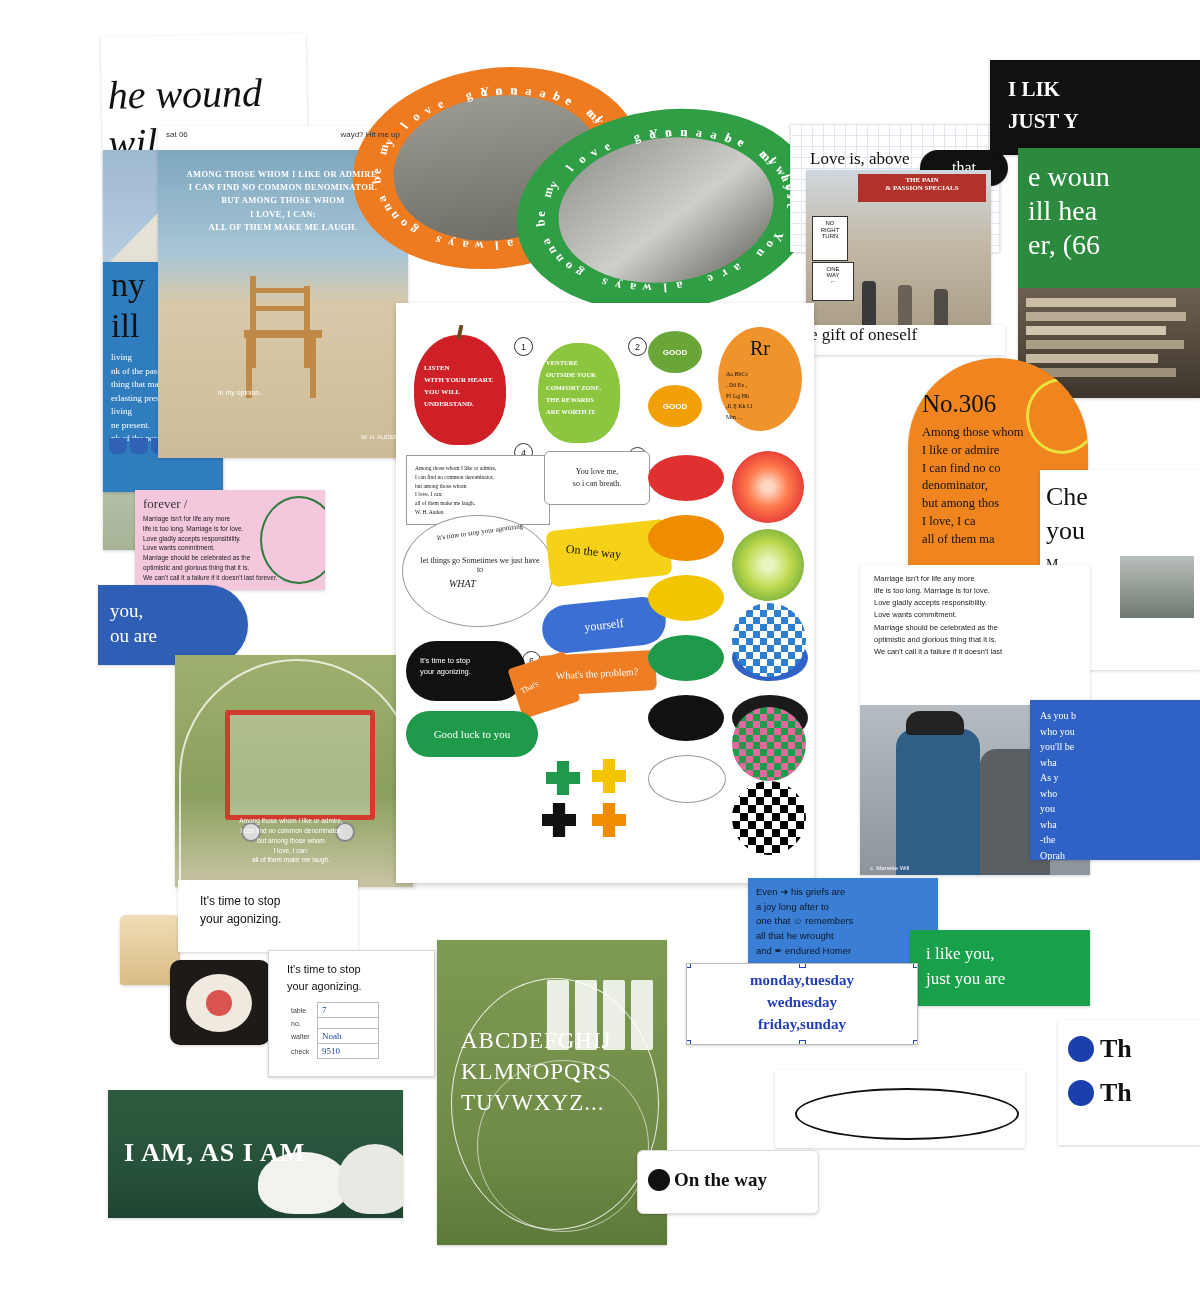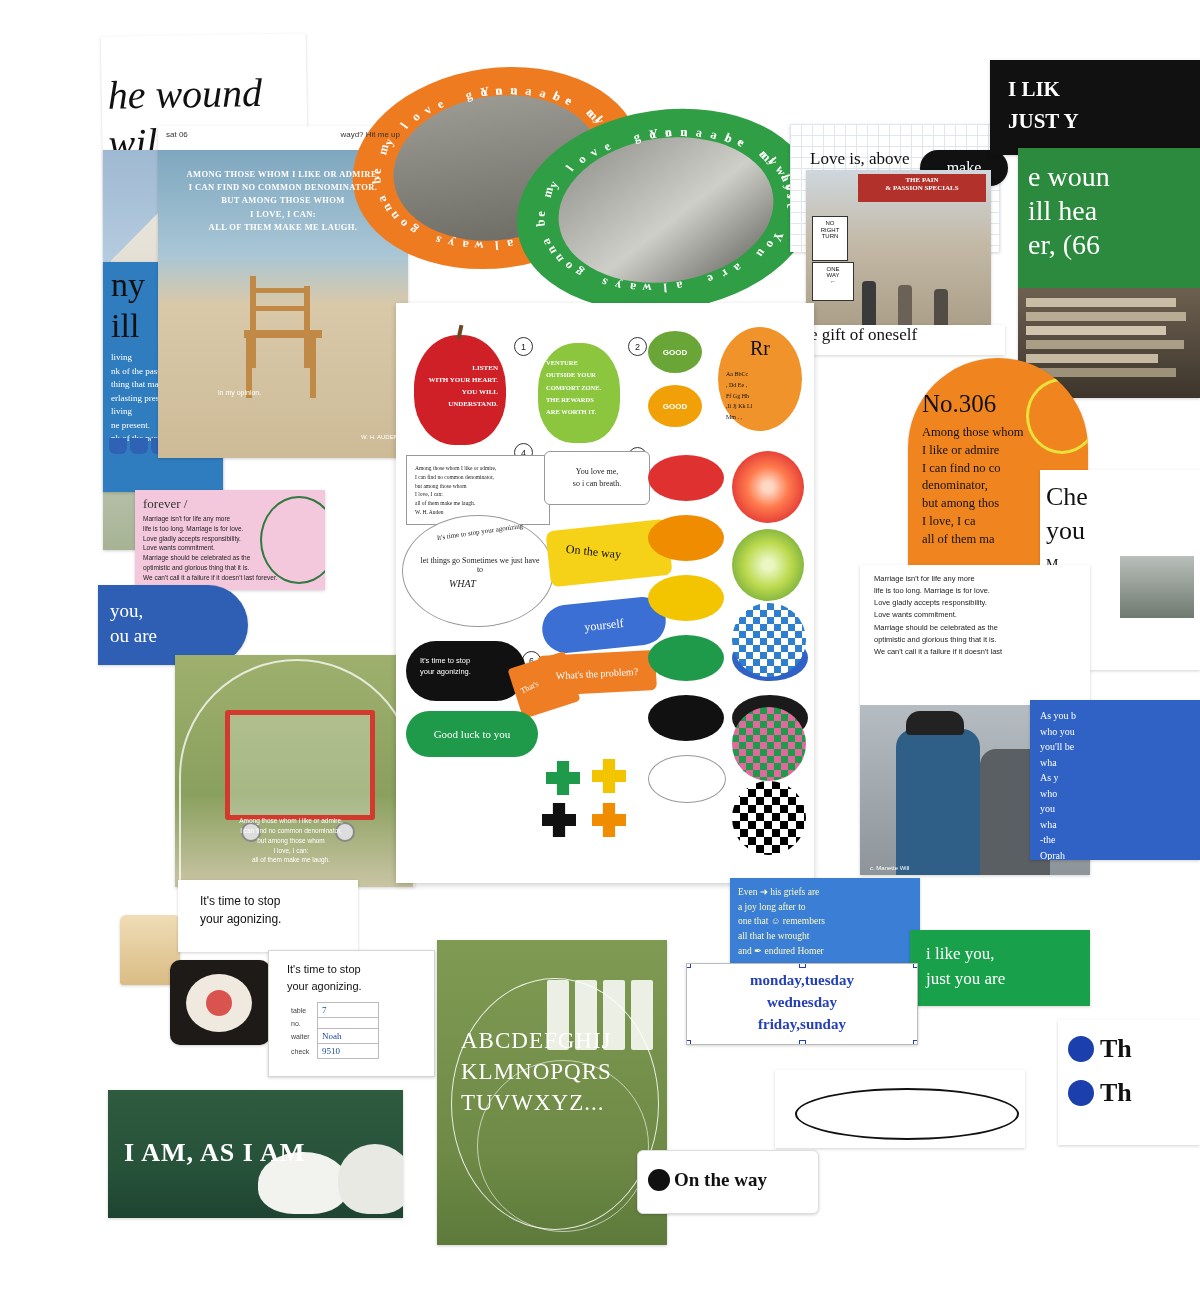--- a/index.html
+++ b/index.html
@@ -93,21 +93,21 @@
   #photo-cart{left:175px;top:655px;width:240px;height:232px;background:linear-gradient(180deg,#9fb06e 0%,#8aa05e 60%,#c9c5a4 100%);}
   #photo-cart .cart{position:absolute;left:50px;top:55px;width:150px;height:110px;}
   #photo-cart .cart .basket{position:absolute;inset:0;border:5px solid #d23a2e;border-radius:3px;background:rgba(255,255,255,.25);}
   #photo-cart .cart .wheel{position:absolute;bottom:-22px;width:16px;height:16px;border-radius:50%;background:#ddd;border:2px solid #888;}
   #photo-cart .arc{position:absolute;left:4px;top:4px;width:232px;height:230px;border:2px solid rgba(255,255,255,.75);border-radius:120px 120px 0 0;}
   #photo-cart .quote{position:absolute;left:26px;bottom:22px;width:180px;font-size:6.5px;color:#fff;line-height:1.5;text-align:center;}
 
   
   #sheet{left:396px;top:303px;width:418px;height:580px;background:#fff;box-shadow:0 2px 6px rgba(0,0,0,.2);}
   #sheet .apple{position:absolute;left:18px;top:32px;width:92px;height:110px;background:#cf2028;border-radius:48% 48% 44% 44%;}
-  #sheet .apple .txt{position:absolute;left:10px;top:28px;width:74px;font-family:"Liberation Serif",serif;font-size:7px;color:#fff;line-height:1.7;font-weight:bold;text-align:right;}
+  #sheet .apple .txt{position:absolute;left:10px;top:28px;width:74px;font-family:"Liberation Serif",serif;font-size:7px;color:#fff;line-height:1.7;font-weight:bold;}
   #sheet .apple .stem{position:absolute;left:44px;top:-10px;width:4px;height:14px;background:#6b4a22;transform:rotate(12deg);}
   #sheet .pear{position:absolute;left:142px;top:40px;width:82px;height:100px;background:#8cc63f;border-radius:46% 46% 42% 42%;}
   #sheet .pear .txt{position:absolute;left:8px;top:14px;width:68px;font-family:"Liberation Serif",serif;font-size:6.5px;color:#fff;line-height:1.9;font-weight:bold;}
   #sheet .kiwi{position:absolute;left:252px;top:28px;width:54px;height:42px;border-radius:50%;background:#6aa637;
      display:flex;align-items:center;justify-content:center;color:#fff;font-size:8px;font-weight:bold;}
   #sheet .smile{position:absolute;left:252px;top:82px;width:54px;height:42px;border-radius:50%;background:#f2a007;
      display:flex;align-items:center;justify-content:center;color:#fff;font-size:8px;font-weight:bold;}
   #sheet .rr{position:absolute;left:322px;top:24px;width:84px;height:104px;border-radius:50%;background:#f0932b;}
   #sheet .rr .big{position:absolute;left:0;right:0;top:10px;text-align:center;font-family:"Liberation Serif",serif;font-size:20px;color:#111;}
   #sheet .rr .small{position:absolute;left:8px;top:42px;width:68px;font-size:6px;line-height:1.8;color:#111;font-family:"Liberation Serif",serif;}
@@ -170,21 +170,21 @@
   #card-flo .ph .man{position:absolute;left:36px;top:24px;width:84px;height:146px;background:#2f5e86;border-radius:18px 18px 0 0;}
   #card-flo .ph .hat{position:absolute;left:46px;top:6px;width:58px;height:24px;background:#222;border-radius:14px 14px 4px 4px;}
   #card-flo .ph .w{position:absolute;left:120px;top:44px;width:70px;height:126px;background:#5a5f63;border-radius:16px 16px 0 0;}
   #card-flo .cap{position:absolute;left:10px;bottom:4px;font-size:6px;color:#fff;}
 
   
   #card-oprah{left:1030px;top:700px;width:170px;height:160px;background:#2f62c4;color:#fff;}
   #card-oprah .b{font-family:"Liberation Serif",serif;font-size:10px;line-height:1.55;padding:8px 8px 0 10px;}
 
   
-  #card-homer{left:730px;top:878px;width:190px;height:88px;background:#3a7fd5;color:#fef9c3;font-family:Liberation Serif, serif;}
+  #card-homer{left:748px;top:878px;width:190px;height:88px;background:#3a7fd5;color:#0f172a;}
   #card-homer .b{font-size:9.5px;line-height:1.55;padding:7px 8px 0 8px;}
 
   
   #card-ilike{left:910px;top:930px;width:180px;height:76px;background:#18a04a;color:#fff;}
   #card-ilike .t{font-family:"Liberation Serif",serif;font-size:17px;line-height:1.45;padding:12px 0 0 16px;}
 
   
   #card-days{left:686px;top:963px;width:230px;height:80px;background:#fff;border:1px solid #bbb;}
   #card-days .t{font-family:"Liberation Serif",serif;font-weight:bold;font-size:15px;color:#2440b8;text-align:center;line-height:1.45;padding-top:6px;}
   #card-days .hd{position:absolute;width:5px;height:5px;background:#fff;border:1px solid #2440b8;}
@@ -516,21 +516,21 @@
 </div>
 
 <div class="card" id="card-love">
   <div class="t">
     <div>Love is, above</div>
     <div>all else.</div>
   </div>
 </div>
 
 <div class="card ellipse" id="pill-next">
-  <span>make</span>
+  <span>that</span>
 </div>
 
 <div class="card" id="photo-street">
   <div class="sign" style="white-space:pre-line">THE PAIN
 &amp; PASSION SPECIALS</div>
   <div class="noright" style="white-space:pre-line">NO
 RIGHT
 TURN</div>
   <div class="oneway" style="white-space:pre-line">ONE
 WAY

